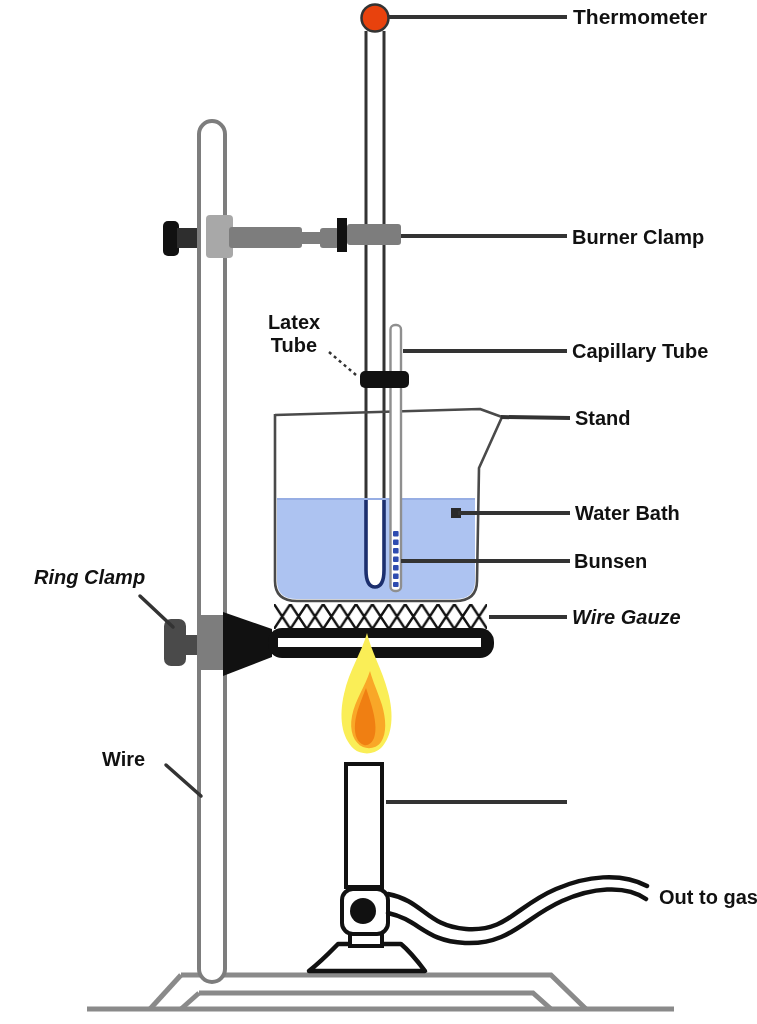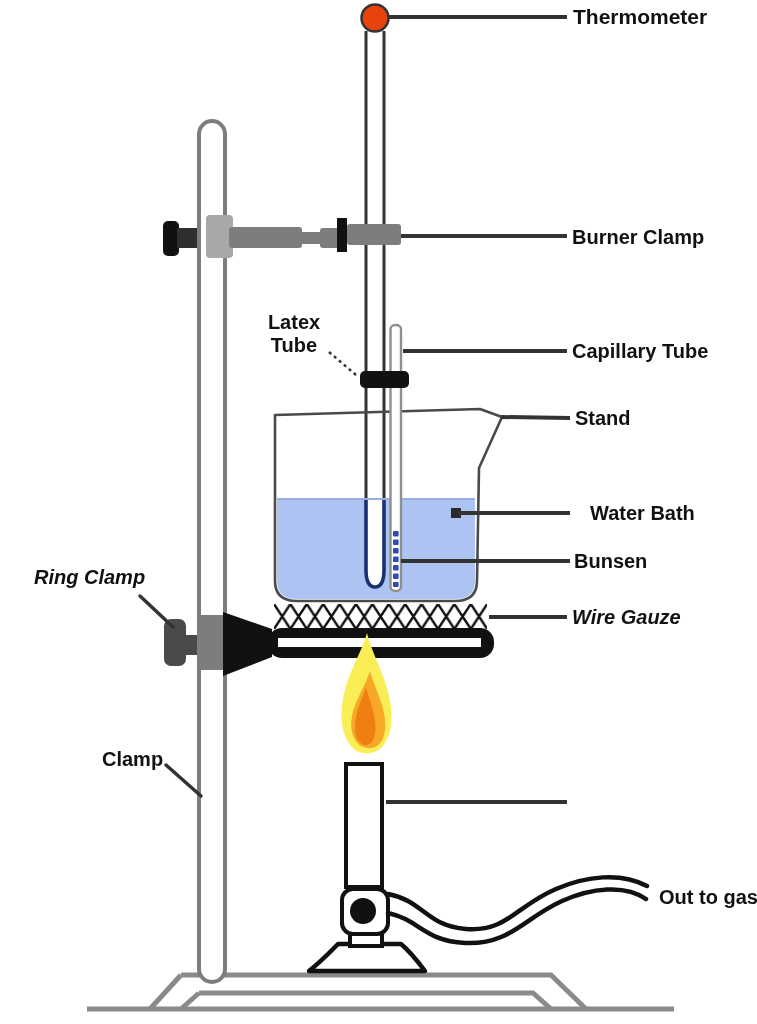--- a/index.html
+++ b/index.html
@@ -134,20 +134,20 @@
 </svg>
 
   <div class="label" style="left:549px;top:6px;font-size:21px;">Thermometer</div>
   <div class="label" style="left:548px;top:226px;">Burner Clamp</div>
   <div class="label two-line label-latex" style="left:234px;top:311px;">
     <span>Latex</span><br>
     <span>Tube</span>
   </div>
   <div class="label" style="left:548px;top:340px;">Capillary Tube</div>
   <div class="label" style="left:551px;top:407px;">Stand</div>
-  <div class="label" style="left:566px;top:502px;">Water Bath</div>
+  <div class="label" style="left:551px;top:502px;">Water Bath</div>
   <div class="label" style="left:550px;top:550px;">Bunsen</div>
   <div class="label" style="left:548px;top:606px;font-style:italic;">Wire Gauze</div>
   <div class="label" style="left:10px;top:566px;font-style:italic;">Ring Clamp</div>
-  <div class="label" style="left:78px;top:748px;">Clamp</div>
+  <div class="label" style="left:78px;top:748px;">Wire</div>
   <div class="label" style="left:635px;top:886px;">Out to gas</div>
 
 </div>
 
 </body></html>

